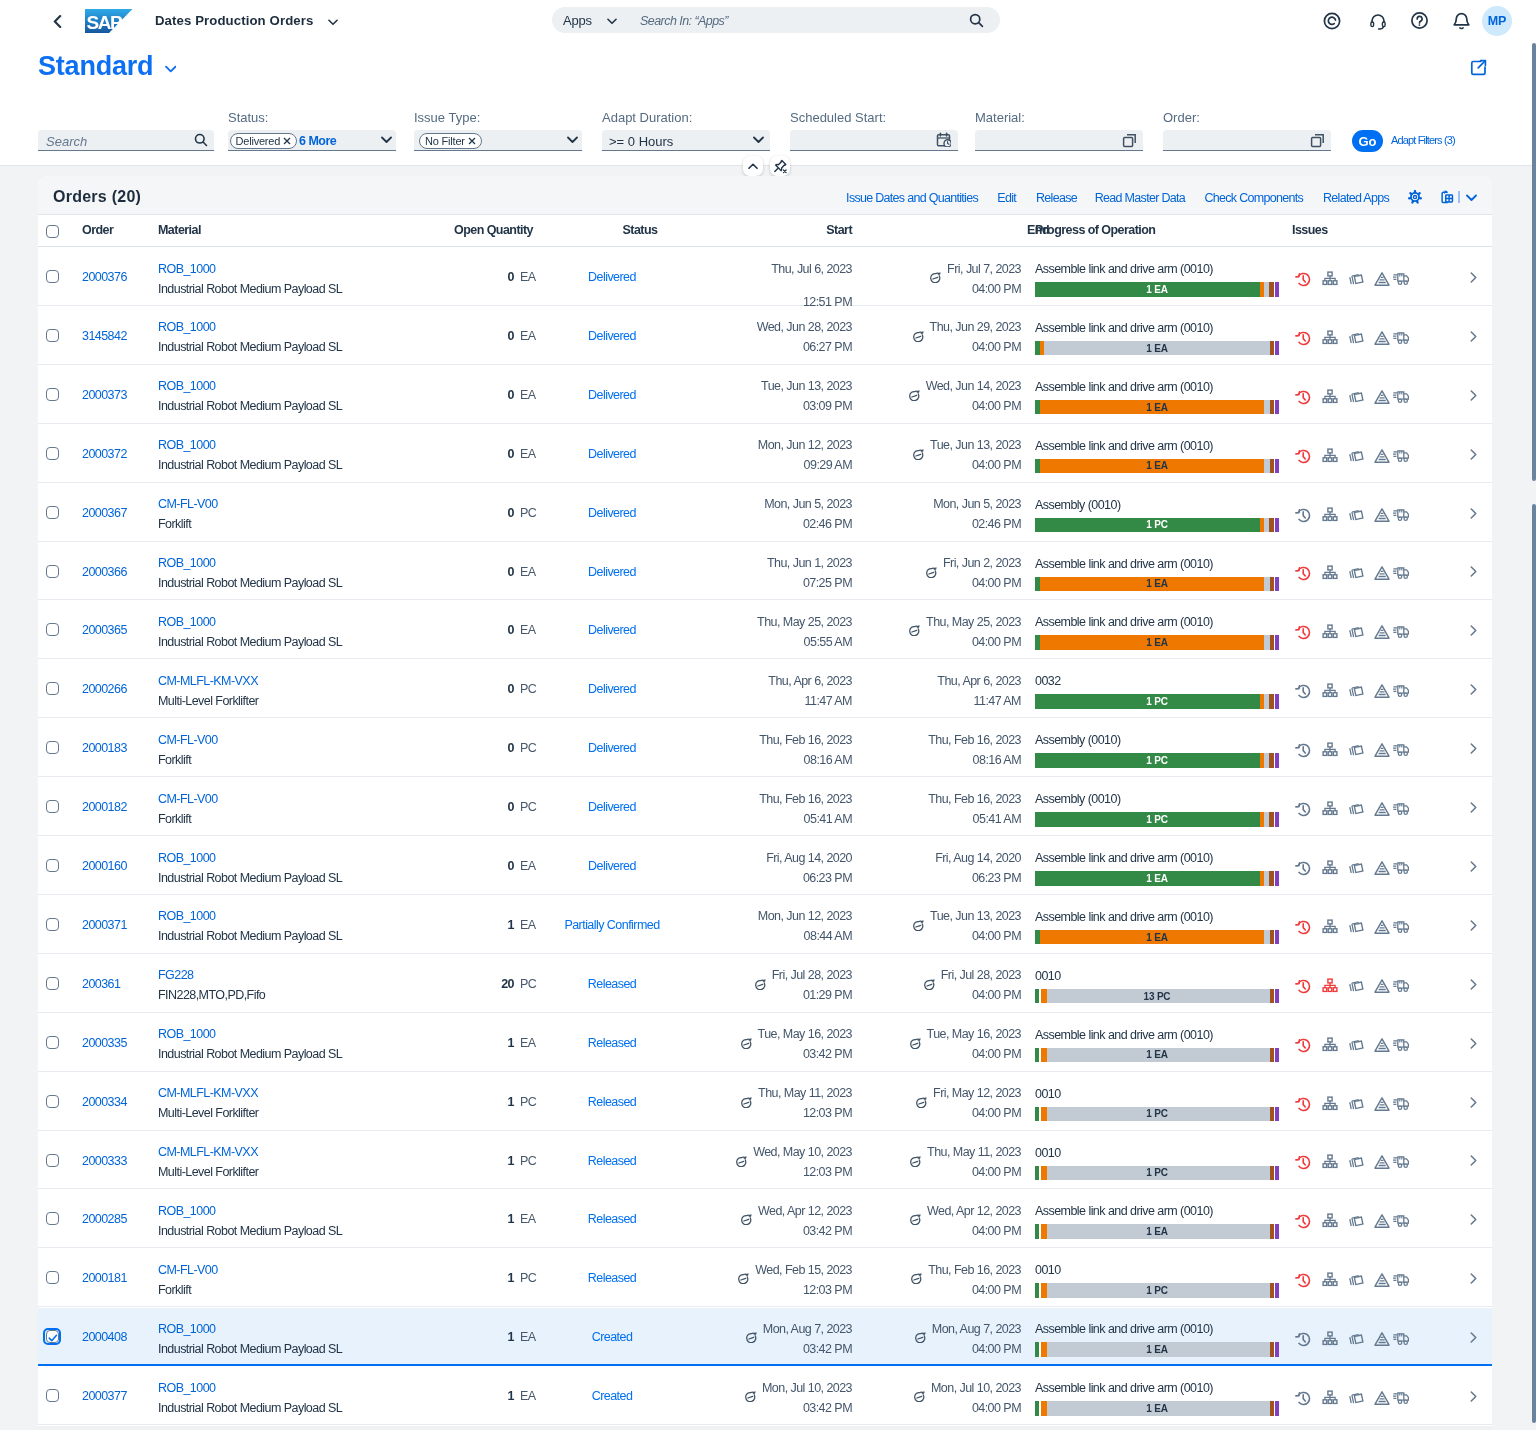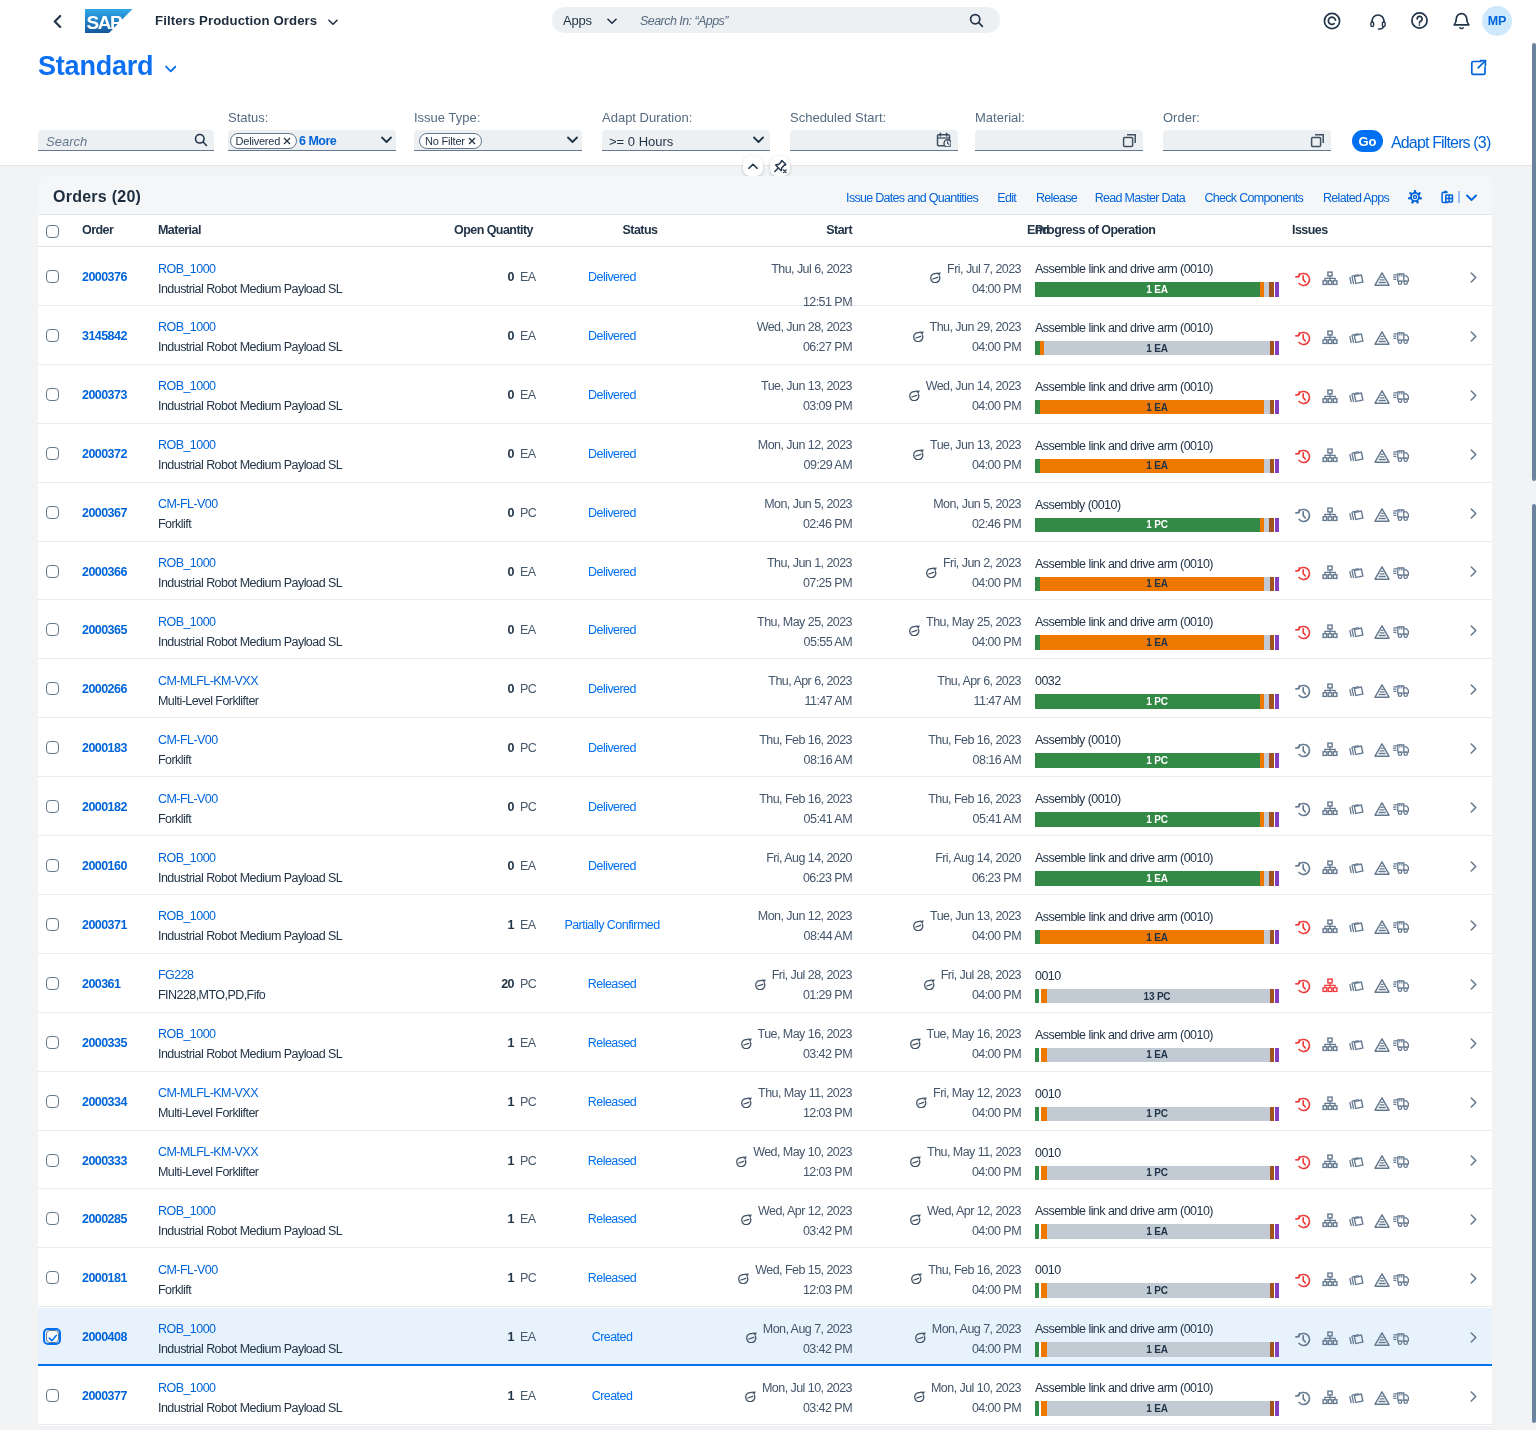--- a/index.html
+++ b/index.html
@@ -8,21 +8,21 @@
 .pagebg{position:absolute;left:0;top:166px;width:1536px;height:1264px;background:#f1f3f5;}
 .card{position:absolute;left:38px;top:176px;width:1454px;height:1254px;background:#fff;border-radius:10px 10px 0 0;}
 .lbl{position:absolute;font-size:13px;color:#556b82;}
 .inp{position:absolute;top:130px;height:21px;background:#edf0f2;border-bottom:1px solid #64788e;border-radius:4px 4px 0 0;}
 .tok{position:absolute;top:132.5px;height:16px;border:1px solid #64788e;border-radius:8px;background:#fff;
  font-size:11px;letter-spacing:-0.2px;color:#223548;display:flex;align-items:center;padding:0 5px;gap:3px;white-space:nowrap;}
 .hlink{position:absolute;font-size:12.5px;letter-spacing:-0.7px;color:#0064d9;white-space:nowrap;}
 .colh{position:absolute;top:213px;height:34px;display:flex;align-items:center;font-size:12.5px;letter-spacing:-0.55px;font-weight:700;color:#223548;white-space:nowrap;}
 .cb{position:absolute;width:13px;height:13px;border:1.5px solid #64788e;border-radius:4px;background:#fff;}
 .row-border{position:absolute;left:38px;width:1454px;height:1px;background:#e7eaee;}
-.ordl{position:absolute;font-size:12.5px;letter-spacing:-0.55px;font-weight:700;color:#0064d9;}
+.ordl{position:absolute;font-size:12.5px;letter-spacing:-0.55px;font-weight:400;color:#0064d9;}
 .matl{position:absolute;font-size:12.5px;letter-spacing:-0.55px;color:#0064d9;white-space:nowrap;}
 .matd{position:absolute;font-size:12.5px;letter-spacing:-0.55px;color:#223548;white-space:nowrap;}
 .qty{position:absolute;font-size:12.5px;letter-spacing:-0.55px;font-weight:700;color:#223548;text-align:right;}
 .unit{position:absolute;font-size:12.5px;letter-spacing:-0.55px;color:#48596d;}
 .stat{position:absolute;font-size:12.5px;letter-spacing:-0.55px;color:#0070f2;white-space:nowrap;transform:translateX(-50%);}
 .dt{position:absolute;font-size:12.5px;letter-spacing:-0.55px;color:#44566b;text-align:right;white-space:nowrap;}
 .op{position:absolute;font-size:12.5px;letter-spacing:-0.55px;color:#223548;white-space:nowrap;}
 .bar{position:absolute;width:244px;height:14.5px;display:flex;overflow:hidden;}
 .bar span{display:block;height:100%;}
 .barlab{position:absolute;width:244px;height:14.5px;display:flex;align-items:center;justify-content:center;
@@ -162,21 +162,21 @@
 <svg class="ic" style="left:85px;top:8.5px" width="48" height="24" viewBox="0 0 48 24">
 <defs>
       <linearGradient id="sapg" x1="0" y1="0" x2="0" y2="1">
         <stop offset="0" stop-color="#2fa9e9"></stop>
         <stop offset="1" stop-color="#15579e"></stop>
       </linearGradient>
     </defs>
 <polygon points="0,0 47.5,0 24,24 0,24" fill="url(#sapg)"></polygon>
 <text x="1.5" y="19.5" font-family="Liberation Sans" font-size="19" font-weight="700" fill="#fff" letter-spacing="-1.4">SAP</text>
   </svg>
-<div class="abs" style="left:155px;top:13px;font-size:13.2px;font-weight:700;letter-spacing:-0.1px;color:#1d2d3e;letter-spacing:0.1px">Filters Production Orders</div>
+<div class="abs" style="left:155px;top:13px;font-size:13.2px;font-weight:700;letter-spacing:-0.1px;color:#1d2d3e;letter-spacing:0.1px">Dates Production Orders</div>
 <svg class="ic" style="left:328px;top:17.5px" width="10" height="9" viewBox="0 0 11 10" fill="none" stroke="#223548">
     <use href="#chevdown"></use>
   </svg>
 <div class="abs" style="left:552px;top:7px;width:448px;height:26px;border-radius:13px;background:#edf0f2"></div>
 <div class="abs" style="left:563px;top:13px;font-size:13px;letter-spacing:-0.2px;color:#223548">Apps</div>
 <svg class="ic" style="left:607px;top:16.5px" width="10" height="9" viewBox="0 0 11 10" fill="none" stroke="#223548">
     <use href="#chevdown"></use>
   </svg>
 <div class="abs" style="left:640px;top:13.5px;font-size:12.5px;letter-spacing:-0.55px;font-style:italic;color:#556b82">Search In: “Apps”</div>
 <svg class="ic" style="left:969px;top:13px" width="15" height="15" viewBox="0 0 15 15" fill="none" stroke="#223548">
@@ -239,21 +239,21 @@
 <svg class="ic" style="left:936px;top:132px" width="15" height="15" viewBox="0 0 15 15" fill="none" stroke="#3f5163">
     <use href="#calclock"></use>
   </svg>
 <svg class="ic" style="left:1122px;top:133px" width="15" height="15" viewBox="0 0 15 15" fill="none" stroke="#3f5163">
     <use href="#vhelp"></use>
   </svg>
 <svg class="ic" style="left:1310px;top:133px" width="15" height="15" viewBox="0 0 15 15" fill="none" stroke="#3f5163">
     <use href="#vhelp"></use>
   </svg>
 <div class="abs" style="left:1352px;top:130px;width:31px;height:22px;border-radius:11px;background:#0070f2;display:flex;align-items:center;justify-content:center;font-size:13px;font-weight:700;color:#fff">Go</div>
-<div class="abs" style="left:1391px;top:134px;font-size:16px;letter-spacing:-0.85px;color:#0064d9">Adapt Filters (3)</div>
+<div class="abs" style="left:1391px;top:134px;font-size:11px;letter-spacing:-0.85px;color:#0064d9">Adapt Filters (3)</div>
 <div class="abs" style="left:743px;top:156px;width:20px;height:20px;border-radius:7px;background:#fff;box-shadow:0 1px 3px rgba(34,53,72,0.25)"></div>
 <div class="abs" style="left:770px;top:156px;width:20px;height:20px;border-radius:7px;background:#fff;box-shadow:0 1px 3px rgba(34,53,72,0.25)"></div>
 <svg class="ic" style="left:748px;top:162px" width="10" height="9" viewBox="0 0 11 10" fill="none" stroke="#223548" stroke-width="2">
     <use href="#chevup"></use>
   </svg>
 <svg class="ic" style="left:772.5px;top:158.5px" width="15" height="15" viewBox="0 0 15 15" fill="none" stroke="#223548">
     <use href="#pin"></use>
   </svg>
 <div style="position:absolute;left:38px;top:176px;width:1454px;height:38px;background:#f5f6f7;border-radius:10px 10px 0 0"></div>
 <div class="abs" style="left:53px;top:188px;font-size:16px;font-weight:700;letter-spacing:0.25px;color:#1d2d3e">Orders (20)</div>

